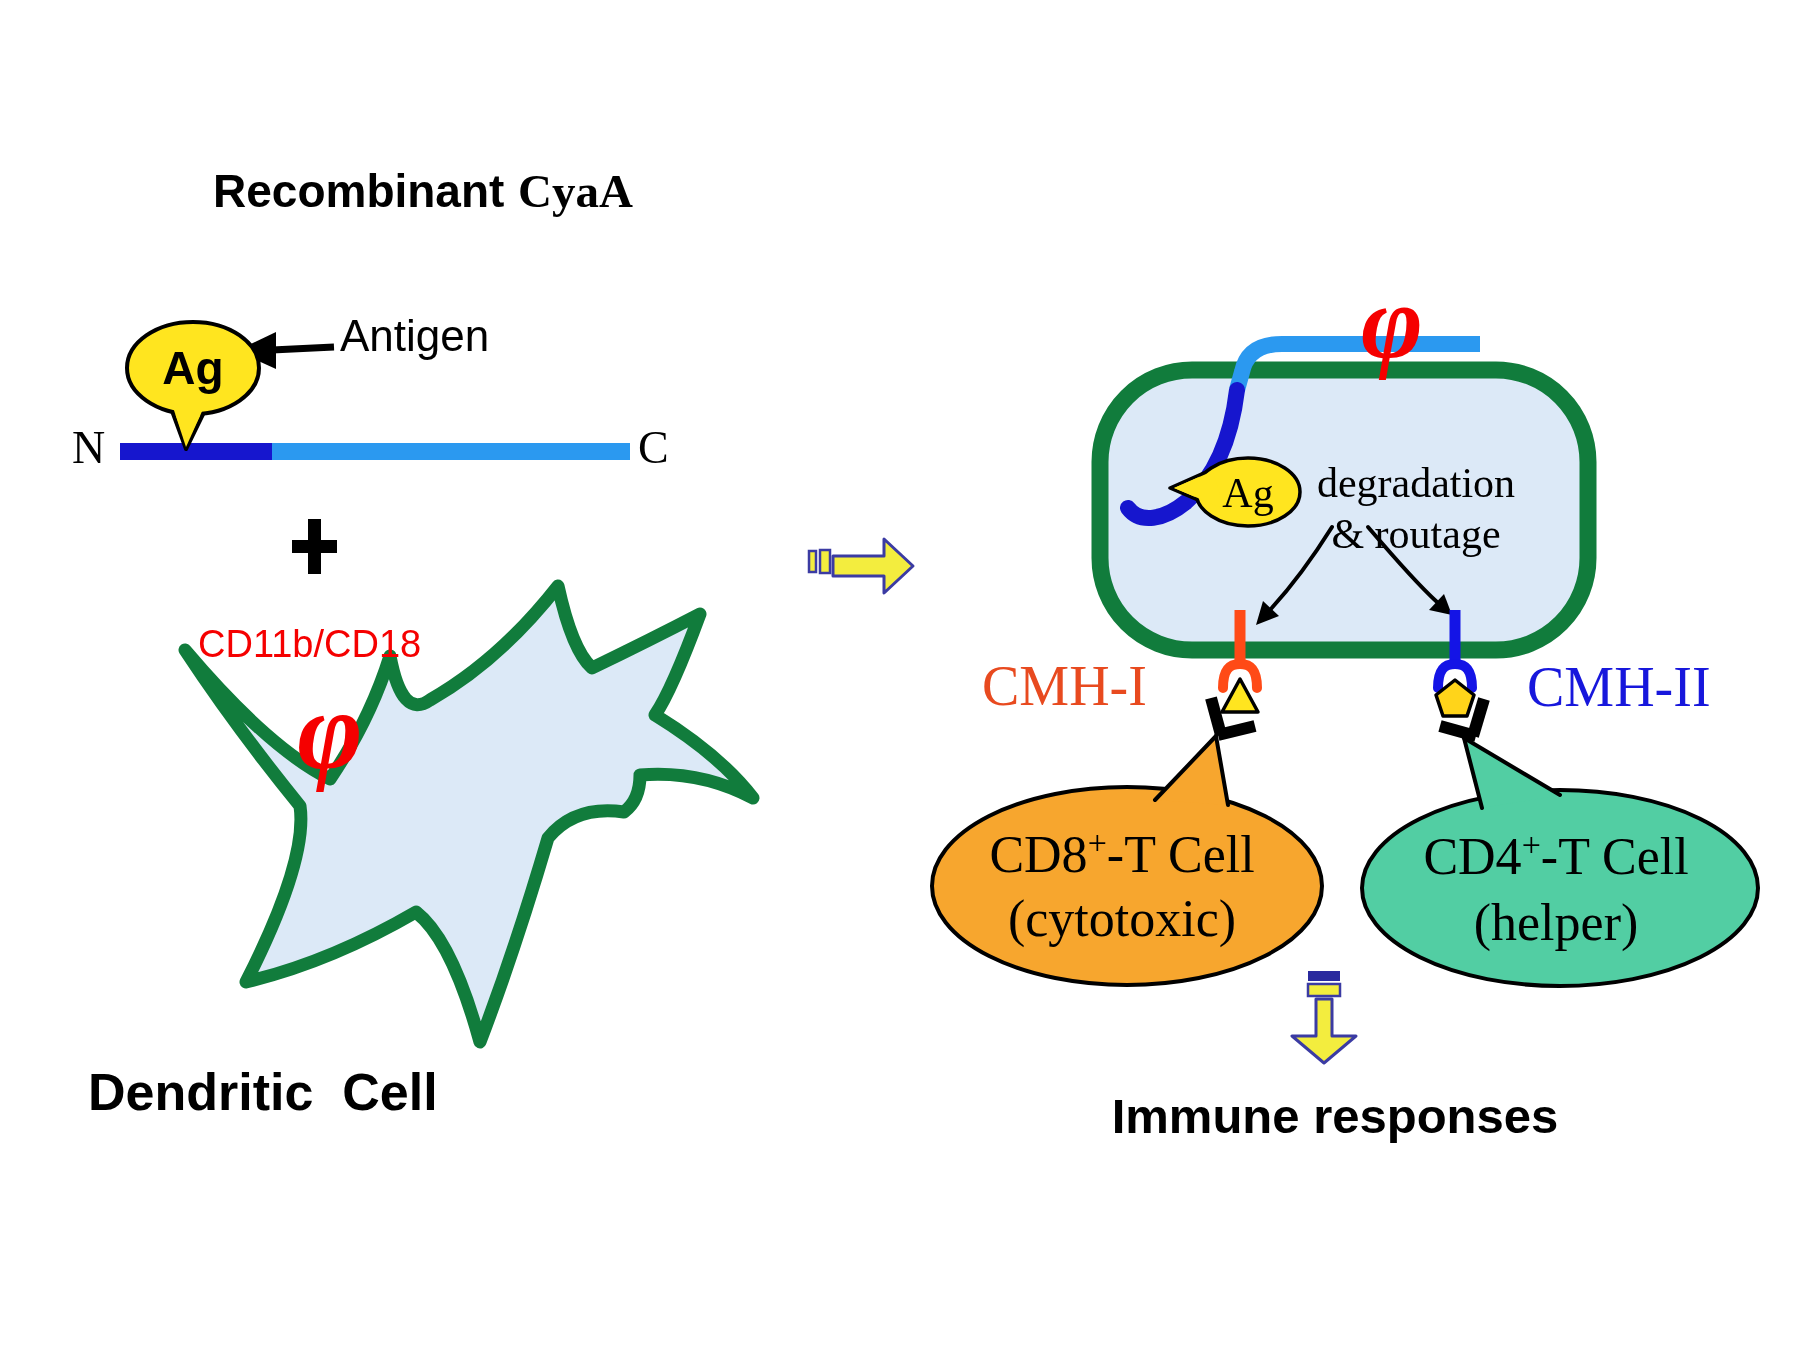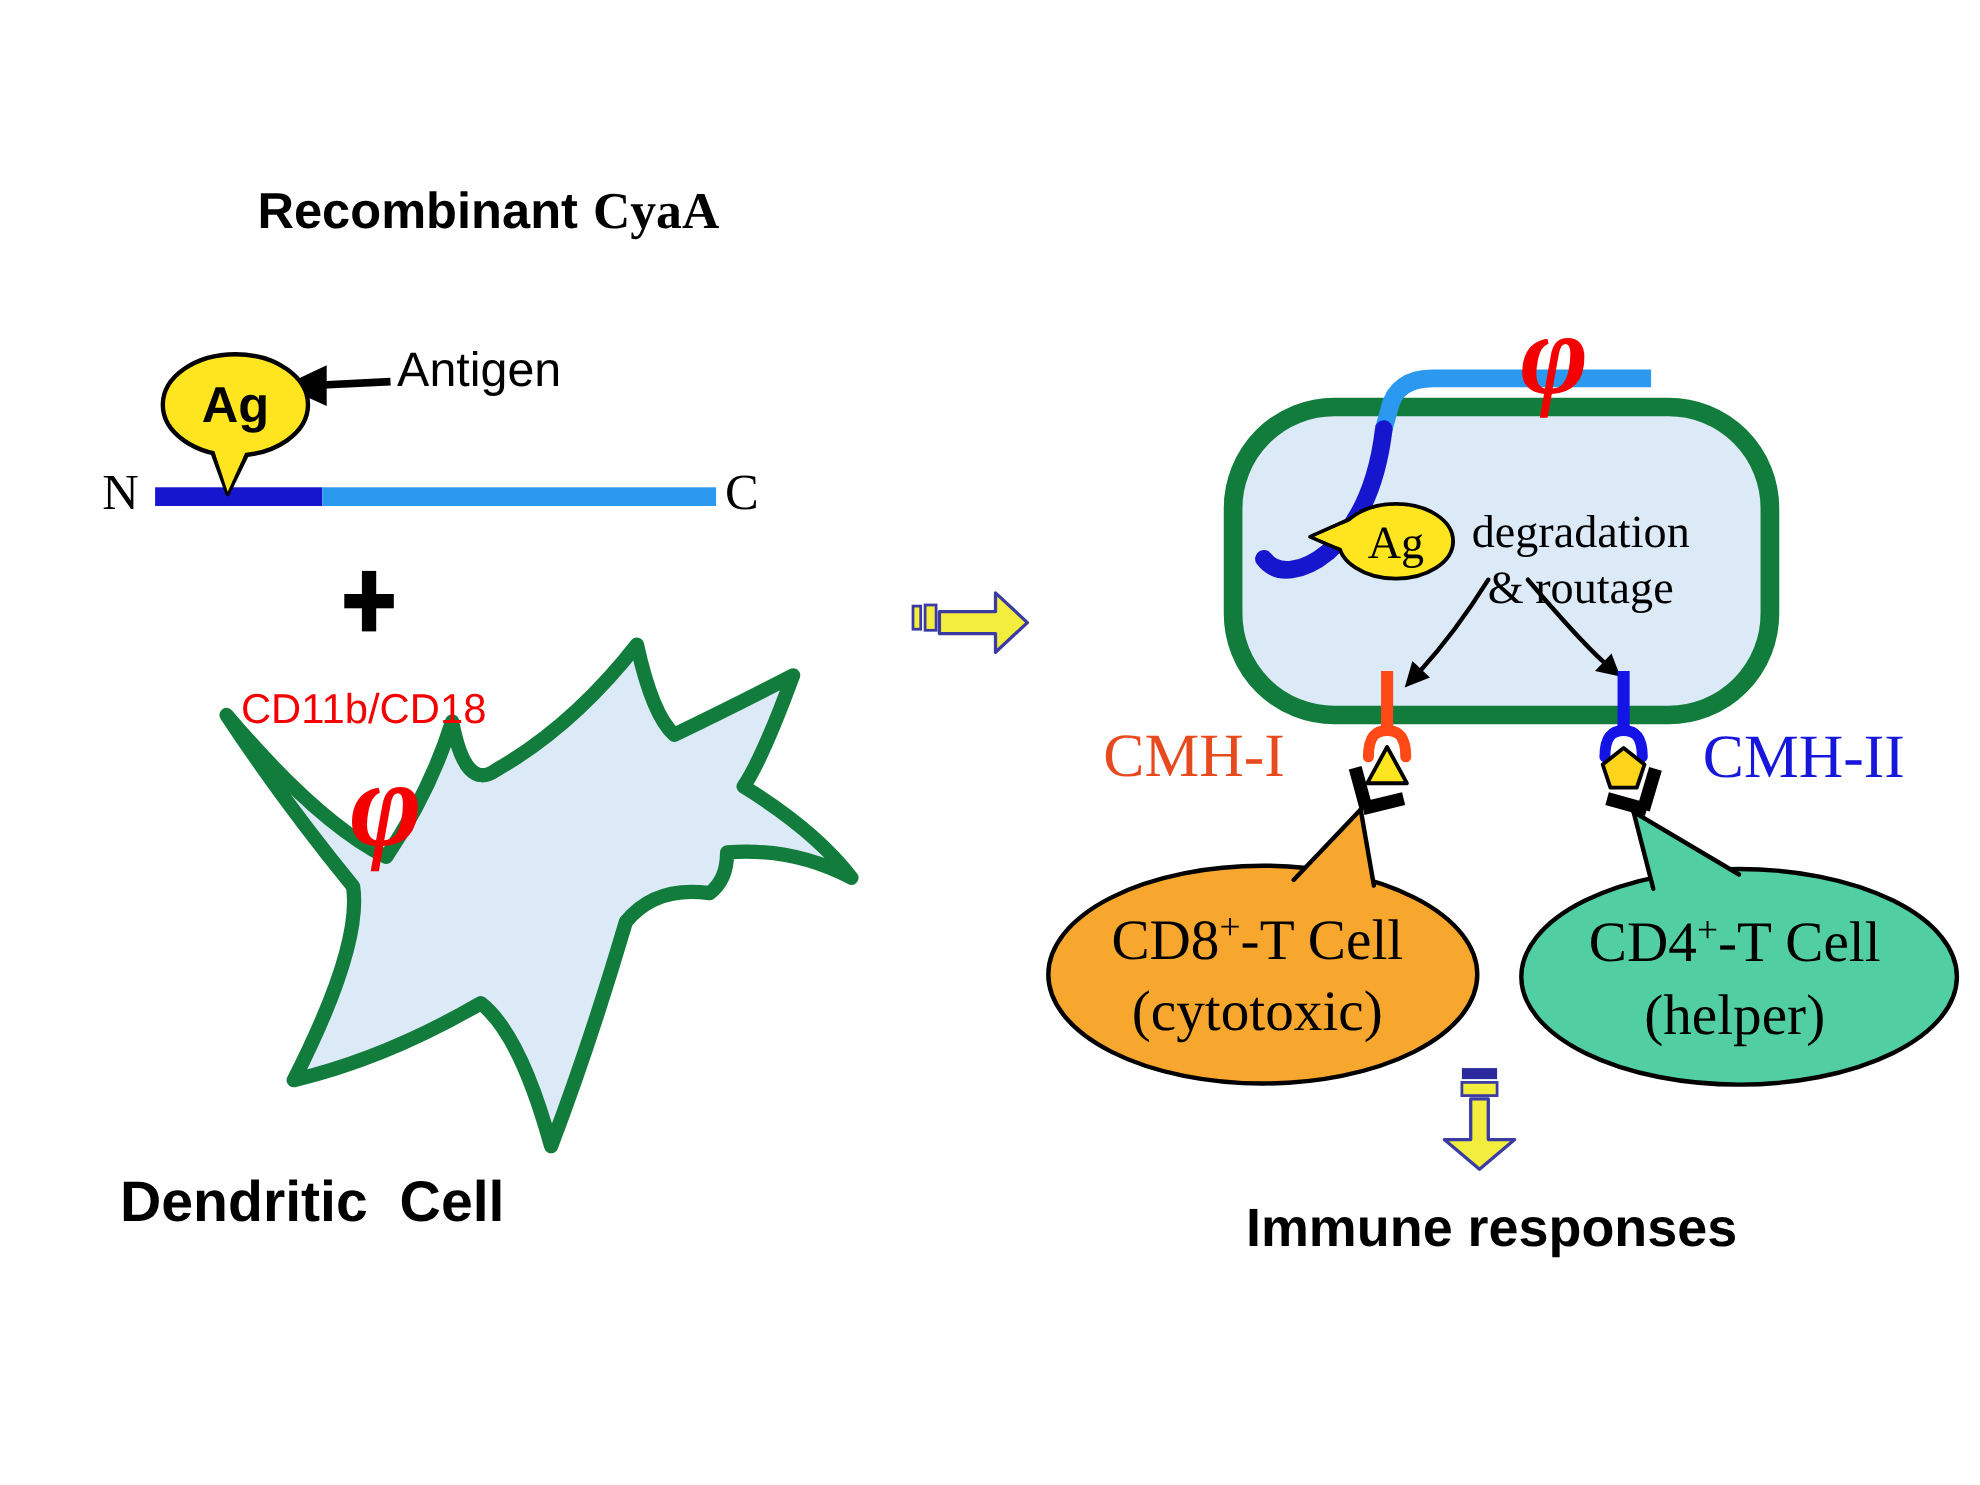--- a/index.html
+++ b/index.html
@@ -1,16 +1,16 @@
 <!DOCTYPE html>
 <html><head>
 <meta charset="utf-8">
 <style>
   html,body{margin:0;padding:0;background:#ffffff;}
-  .stage{width:1506px;height:1350px;position:relative;background:#ffffff;margin-left:21px;}
+  .stage{width:1506px;height:1350px;position:relative;background:#ffffff;}
   svg{display:block;}
   .t-sans{font-family:"Liberation Sans",sans-serif;}
   .t-sans-b{font-family:"Liberation Sans",sans-serif;font-weight:bold;}
   .t-serif{font-family:"Liberation Serif",serif;}
   .t-serif-b{font-family:"Liberation Serif",serif;font-weight:bold;}
   .t-phi{font-family:"Liberation Serif",serif;font-style:italic;font-weight:bold;}
 </style>
 </head>
 <body>
 

